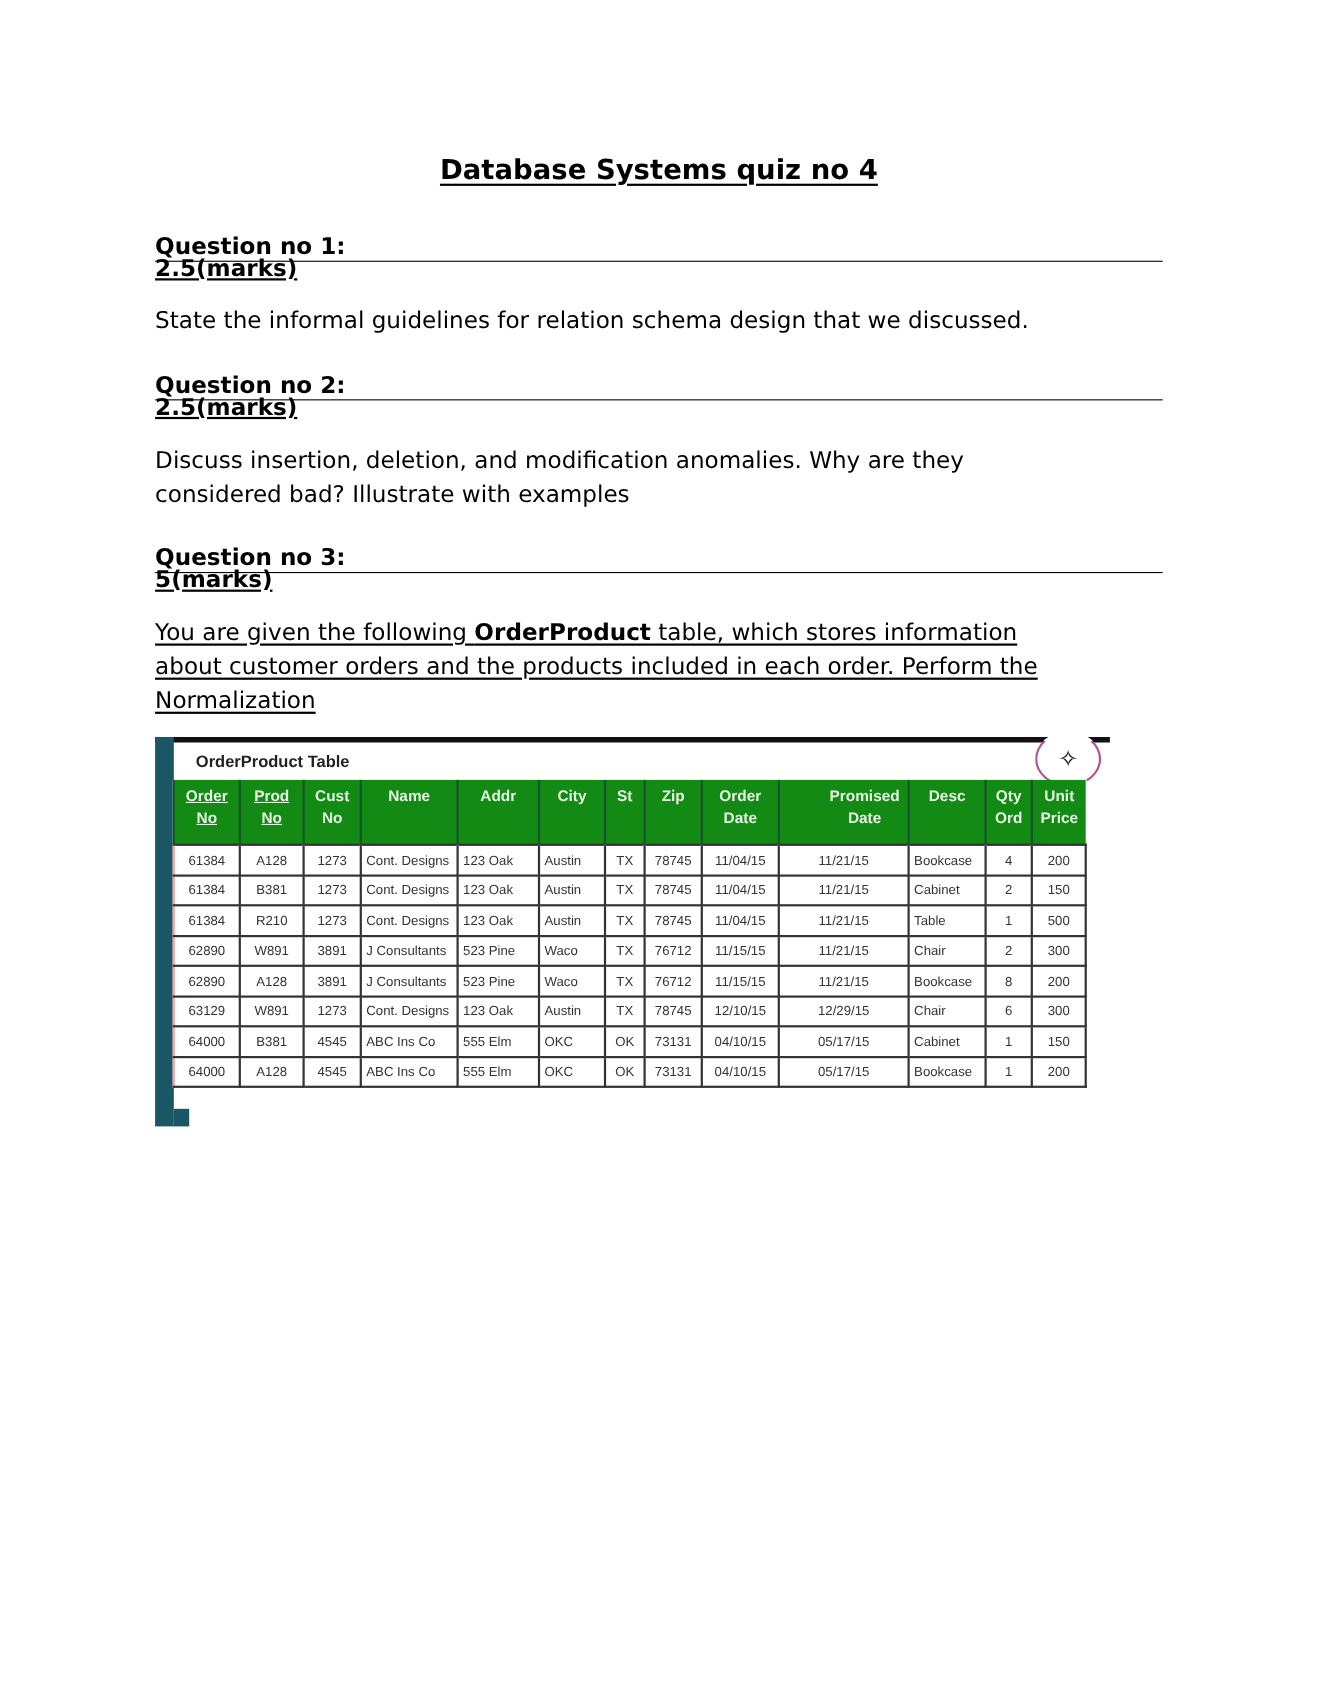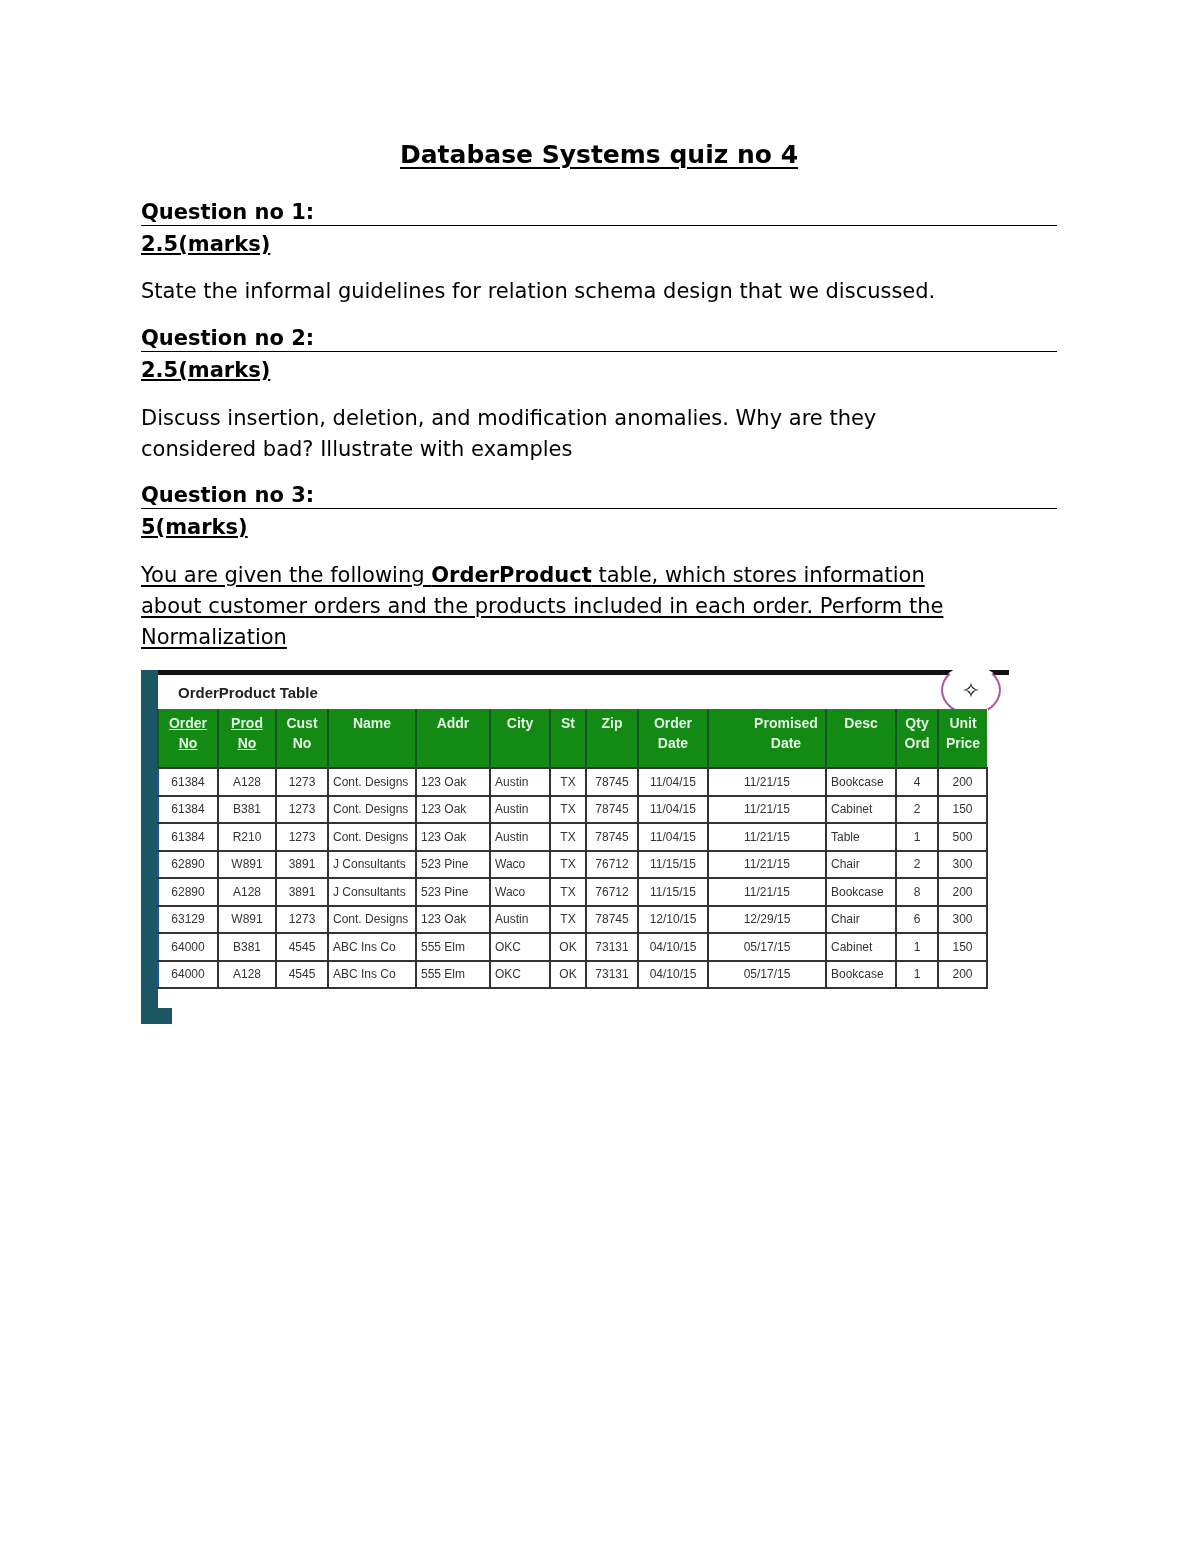--- a/index.html
+++ b/index.html
@@ -1,37 +1,37 @@
 <!DOCTYPE html>
 <html><head>
 <meta charset="utf-8">
 <style>
   html, body { margin: 0; padding: 0; background: #ffffff; }
   body { width: 1200px; height: 1553px; position: relative; font-family: "DejaVu Sans", sans-serif; color: #000; overflow: hidden; }
   .page { position: absolute; left: 141px; top: 0; width: 916px; }
   .title { position: absolute; left: 0; width: 916px; top: 140px; text-align: center; font-size: 25px; font-weight: bold; }
   .title span { text-decoration: underline; text-underline-offset: 4px; text-decoration-thickness: 2px; }
-  .q-head { position: absolute; left: 0; width: 916px; font-size: 21px; font-weight: bold; border-bottom: 1.5px solid #000; line-height: 26px; height: 26px; }
+  .q-head { position: absolute; left: 0; width: 916px; font-size: 21px; font-weight: bold; border-bottom: 1.5px solid #000; line-height: 26px; height: 26px; margin-top: 12px; }
   .q-marks { position: absolute; left: 0; font-size: 21px; font-weight: bold; text-decoration: underline; line-height: 26px; }
   .q-body { position: absolute; left: 0; width: 916px; font-size: 21px; line-height: 31px; }
   .q-body.u { text-decoration: underline; text-underline-offset: 3px; }
   .q-body b { font-weight: bold; }
 
   .tbl-wrap { position: absolute; left: 141px; top: 670px; width: 868px; height: 354px; }
   .tbl-topbar { position: absolute; left: 0; top: 0; width: 868px; height: 5px; background: #111; }
   .tbl-leftbar { position: absolute; left: 0; top: 0; width: 17px; height: 354px; background: #1a5663; }
   .tbl-leftbar2 { position: absolute; left: 17px; top: 338px; width: 14px; height: 16px; background: #1a5663; }
   .tbl-caption { position: absolute; left: 37px; top: 14px; font-family: "Liberation Sans", sans-serif; font-weight: bold; font-size: 15px; color: #222; }
   .sparkle { position: absolute; left: 800px; top: -5px; width: 56px; height: 46px; border-radius: 50%; border: 2px solid #b0549b; border-top-color: transparent; background: #fff; display: flex; align-items: center; justify-content: center; font-size: 22px; color: #111; }
   table.op { position: absolute; left: 16px; top: 39px; border-collapse: collapse; font-family: "Liberation Sans", sans-serif; font-size: 12px; color: #333; background: #fff; }
   table.op th { background: #138a13; color: #e6f4e6; font-weight: bold; font-size: 14px; text-align: center; vertical-align: top; padding: 4px 2px 0 2px; height: 54px; border-left: 2px solid #14532d; line-height: 20px; }
   table.op th.u .l { text-decoration: underline; }
   table.op td { border: 2px solid #333; height: 25.5px; padding: 0 4px; text-align: center; white-space: nowrap; }
   table.op td.left { text-align: left; }
-  table.op tr td:first-child { border-left: 2px solid #1d4ed8; }
+  table.op tr td:first-child { border-left: 2px solid #fca5a5; }
 </style>
 </head>
 <body>
 
 <div class="page">
   <div class="title"><span>Database Systems quiz no 4</span></div>
 
   <div class="q-head" style="top:199px;">Question no 1:</div>
   <div class="q-marks" style="top:231px;">2.5(marks)</div>
   <div class="q-body" style="top:276px;">State the informal guidelines for relation schema design that we discussed.</div>

